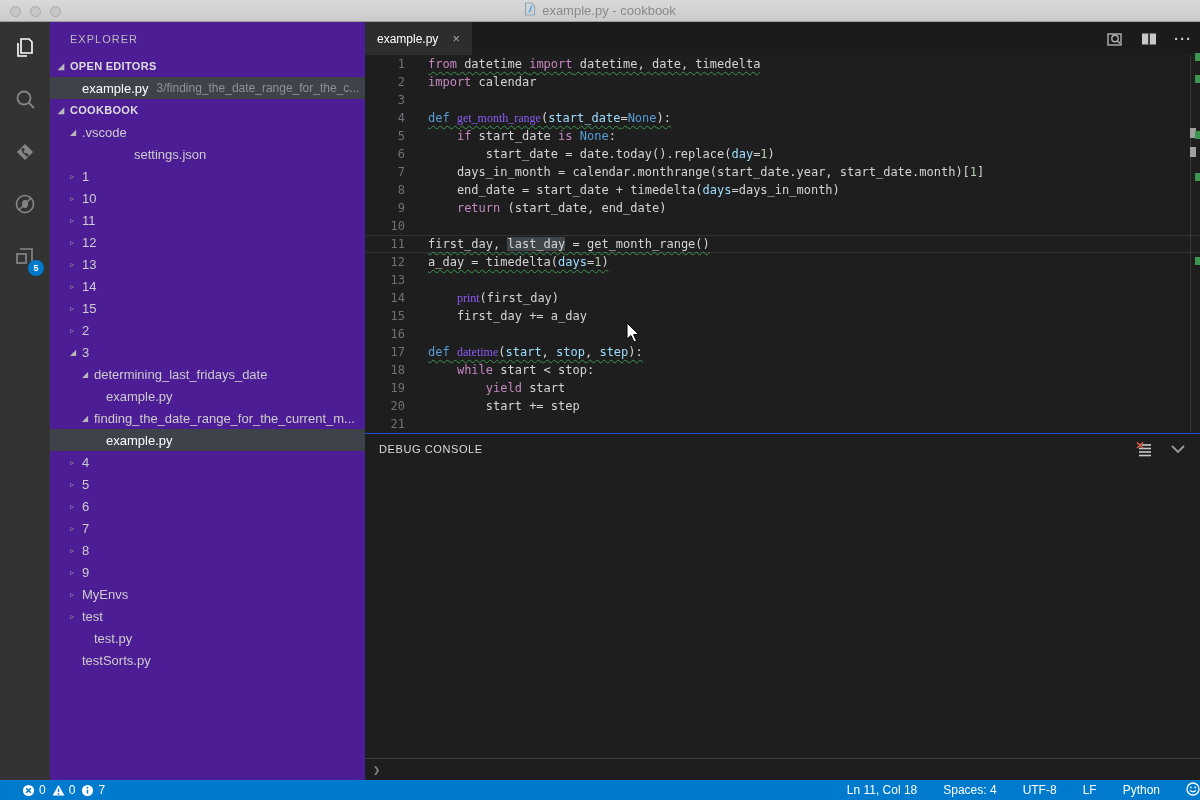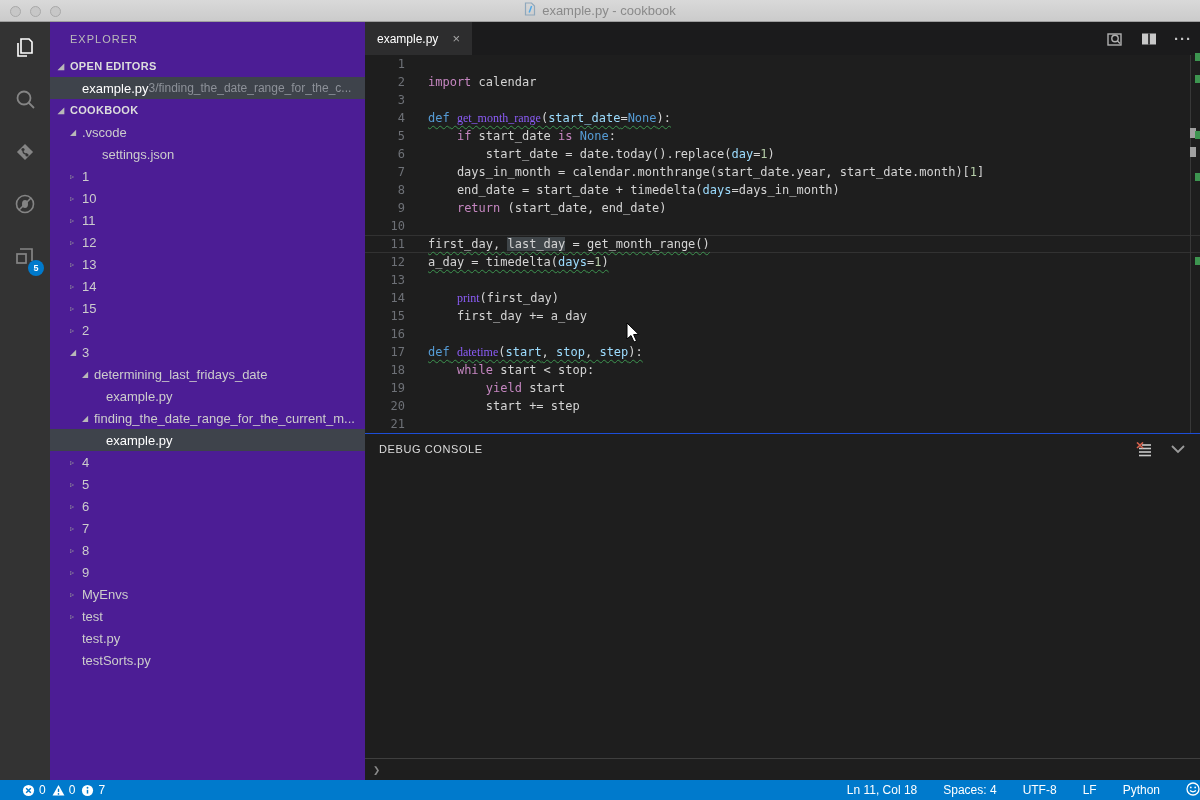--- a/index.html
+++ b/index.html
@@ -30,21 +30,21 @@
   #sidebar { position:absolute; top:0; bottom:0; left:50px; width:315px; background:#4c1d95; overflow:hidden; }
   #sidebar-title { height:33px; display:flex; align-items:center; padding-left:20px;
     font-size:11px; letter-spacing:1px; color:#bbbbbb; }
   .row { position:relative; height:22px; display:flex; align-items:center; font-size:13px; color:#cccccc;
     white-space:nowrap; overflow:hidden; cursor:pointer; }
   .row.selected { background:#3e434b; color:#ffffff; }
   .row .tw { display:inline-block; width:12px; flex:0 0 12px; font-size:8px; color:#b8b8b8; text-align:left; }
   .row .tw.closed { color:#9a9a9a; }
   .row .spacer { display:inline-block; width:12px; flex:0 0 12px; }
   .row.section { font-size:11px; font-weight:bold; color:#dddddd; letter-spacing:0.3px; }
-  .row .desc { font-size:12px; color:#8d9199; overflow:hidden; text-overflow:ellipsis; } 
+  .row .desc { margin-left:8px; font-size:12px; color:#8d9199; overflow:hidden; text-overflow:ellipsis; } 
   #editor-wrap { position:absolute; top:0; bottom:0; left:365px; right:0; }
   #tabbar { position:absolute; top:0; left:0; right:0; height:33px; background:#1b1b1c; display:flex; }
   #tab-active { height:33px; background:#2d2d2e; display:flex; align-items:center; padding:0 12px; gap:14px; cursor:pointer; }
   #tab-label { color:#ffffff; font-size:12px; }
   #tab-close { color:#a6a6a6; font-size:13px; cursor:pointer; }
   #tab-actions { position:absolute; right:8px; top:0; height:33px; display:flex; align-items:center; gap:16px; }
   .tab-act { cursor:pointer; display:flex; align-items:center; }
   #more-actions { color:#c5c5c5; font-size:15px; font-weight:bold; letter-spacing:1px; cursor:pointer; }
 
   
@@ -158,21 +158,21 @@
             <span class="desc">3/finding_the_date_range_for_the_c...</span>
           </div>
           <div class="row section" style="padding-left: 8px;">
             <span class="tw open">◢</span>
             <span>COOKBOOK</span>
           </div>
           <div class="row" style="padding-left: 20px;">
             <span class="tw open">◢</span>
             <span>.vscode</span>
           </div>
-          <div class="row" style="padding-left: 40px;">
+          <div class="row" style="padding-left: 40px; margin-left: 32px;">
             <span class="spacer"></span>
             <span>settings.json</span>
           </div>
           <div class="row" style="padding-left: 20px;">
             <span class="tw closed">▹</span>
             <span>1</span>
           </div>
           <div class="row" style="padding-left: 20px;">
             <span class="tw closed">▹</span>
             <span>10</span>
@@ -246,21 +246,21 @@
             <span>9</span>
           </div>
           <div class="row" style="padding-left: 20px;">
             <span class="tw closed">▹</span>
             <span>MyEnvs</span>
           </div>
           <div class="row" style="padding-left: 20px;">
             <span class="tw closed">▹</span>
             <span>test</span>
           </div>
-          <div class="row" style="padding-left: 20px;">
+          <div class="row" style="padding-left: 32px;">
             <span class="spacer"></span>
             <span>test.py</span>
           </div>
           <div class="row" style="padding-left: 20px;">
             <span class="spacer"></span>
             <span>testSorts.py</span>
           </div>
         </div>
     </div>
 
@@ -282,21 +282,21 @@
             <svg width="18" height="16" viewBox="0 0 18 16">
               <rect x="2" y="2.5" width="14" height="11" fill="#c8c8c8"></rect>
               <line x1="9" y1="2.5" x2="9" y2="13.5" stroke="#1b1b1c" stroke-width="1.6"></line>
             </svg>
           </span>
           <span id="more-actions" class="tab-act">···</span>
         </div>
       </div>
 
       <div id="code">
-          <div class="code-line"><span class="ln">1</span></div>
+          <div class="code-line"><span class="ln">1</span><span class="lc"><span class="tok-k sq">from</span><span class="sq"> datetime </span><span class="tok-k sq">import</span><span class="sq"> datetime, date, timedelta</span></span></div>
           <div class="code-line"><span class="ln">2</span><span class="lc"><span class="tok-k">import</span><span> calendar</span></span></div>
           <div class="code-line"><span class="ln">3</span><span class="lc"></span></div>
           <div class="code-line"><span class="ln">4</span><span class="lc"><span class="tok-b sq">def</span><span class="sq"> </span><span class="tok-f sq">get_month_range</span><span class="sq">(</span><span class="tok-p sq">start_date</span><span class="sq">=</span><span class="tok-b sq">None</span><span class="sq">):</span></span></div>
           <div class="code-line"><span class="ln">5</span><span class="lc"><span>    </span><span class="tok-k">if</span><span> start_date </span><span class="tok-k">is</span><span> </span><span class="tok-b">None</span><span>:</span></span></div>
           <div class="code-line"><span class="ln">6</span><span class="lc"><span>        start_date = date.today().replace(</span><span class="tok-p">day</span><span>=</span><span class="tok-n">1</span><span>)</span></span></div>
           <div class="code-line"><span class="ln">7</span><span class="lc"><span>    days_in_month = calendar.monthrange(start_date.year, start_date.month)[</span><span class="tok-n">1</span><span>]</span></span></div>
           <div class="code-line"><span class="ln">8</span><span class="lc"><span>    end_date = start_date + timedelta(</span><span class="tok-p">days</span><span>=days_in_month)</span></span></div>
           <div class="code-line"><span class="ln">9</span><span class="lc"><span>    </span><span class="tok-k">return</span><span> (start_date, end_date)</span></span></div>
           <div class="code-line"><span class="ln">10</span><span class="lc"></span></div>
           <div class="code-line current"><span class="ln">11</span><span class="lc"><span class="sq">first_day, </span><span class="sq wh">last_day</span><span class="sq"> = get_month_range()</span></span></div>

